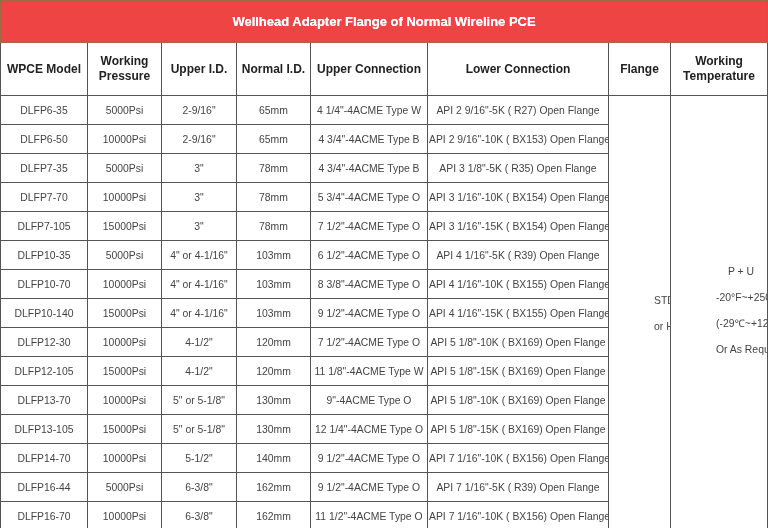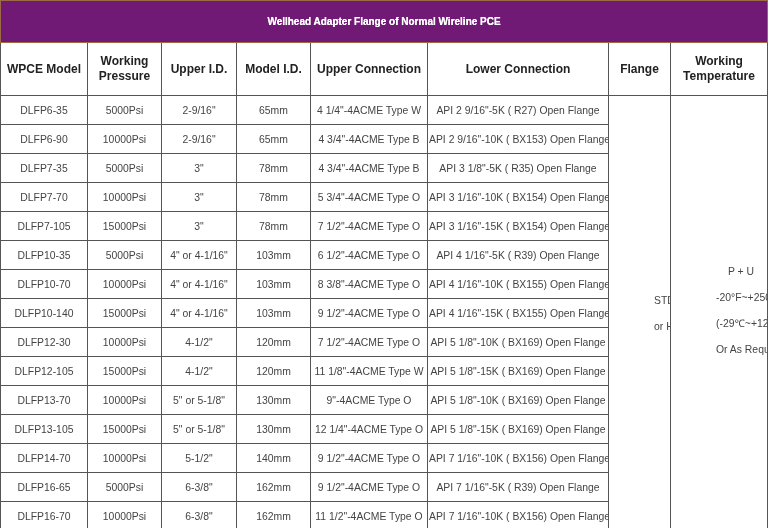--- a/index.html
+++ b/index.html
@@ -18,24 +18,24 @@
       width: 767px;
       height: 527px;
       box-sizing: border-box;
     }
     table {
       border-collapse: collapse;
       table-layout: fixed;
       width: 767px;
     }
     .title-row td {
-      background: #701a75;
+      background: #ef4444;
       color: #ffffff;
       font-weight: bold;
-      font-size: 10px;
+      font-size: 13px;
       text-align: center;
       height: 41px;
       border: 1px solid #9c6a45;
       padding: 0;
       text-shadow: 0 0 0.3px #fff;
     }
     .head-row th {
       background: #ffffff;
       color: #222222;
       font-weight: bold;
@@ -94,21 +94,21 @@
       <tr class="title-row">
         <td colspan="8">Wellhead Adapter Flange of Normal Wireline PCE</td>
       </tr>
       <tr class="head-row">
         <th>WPCE Model</th>
         <th>
           <span>Working</span><br>
           <span>Pressure</span>
         </th>
         <th>Upper I.D.</th>
-        <th>Model I.D.</th>
+        <th>Normal I.D.</th>
         <th>Upper Connection</th>
         <th>Lower Connection</th>
         <th>Flange</th>
         <th>
           <span>Working</span><br>
           <span>Temperature</span>
         </th>
       </tr>
     </thead>
     <tbody>
@@ -124,21 +124,21 @@
           <span class="line">or H2S</span>
         </td>
         <td rowspan="15" class="merged temp-cell">
           <span class="line">P + U</span>
           <span class="line">-20°F~+250°F</span>
           <span class="line">(-29℃~+121℃)</span>
           <span class="line">Or As Required</span>
         </td>
       </tr>
       <tr>
-        <td>DLFP6-90</td>
+        <td>DLFP6-50</td>
         <td>10000Psi</td>
         <td>2-9/16"</td>
         <td>65mm</td>
         <td>4 3/4"-4ACME Type B</td>
         <td>API 2 9/16"-10K ( BX153) Open Flange</td>
       </tr>
       <tr>
         <td>DLFP7-35</td>
         <td>5000Psi</td>
         <td>3"</td>
@@ -220,21 +220,21 @@
       </tr>
       <tr>
         <td>DLFP14-70</td>
         <td>10000Psi</td>
         <td>5-1/2"</td>
         <td>140mm</td>
         <td>9 1/2"-4ACME Type O</td>
         <td>API 7 1/16"-10K ( BX156) Open Flange</td>
       </tr>
       <tr>
-        <td>DLFP16-65</td>
+        <td>DLFP16-44</td>
         <td>5000Psi</td>
         <td>6-3/8"</td>
         <td>162mm</td>
         <td>9 1/2"-4ACME Type O</td>
         <td>API 7 1/16"-5K ( R39) Open Flange</td>
       </tr>
       <tr>
         <td>DLFP16-70</td>
         <td>10000Psi</td>
         <td>6-3/8"</td>

